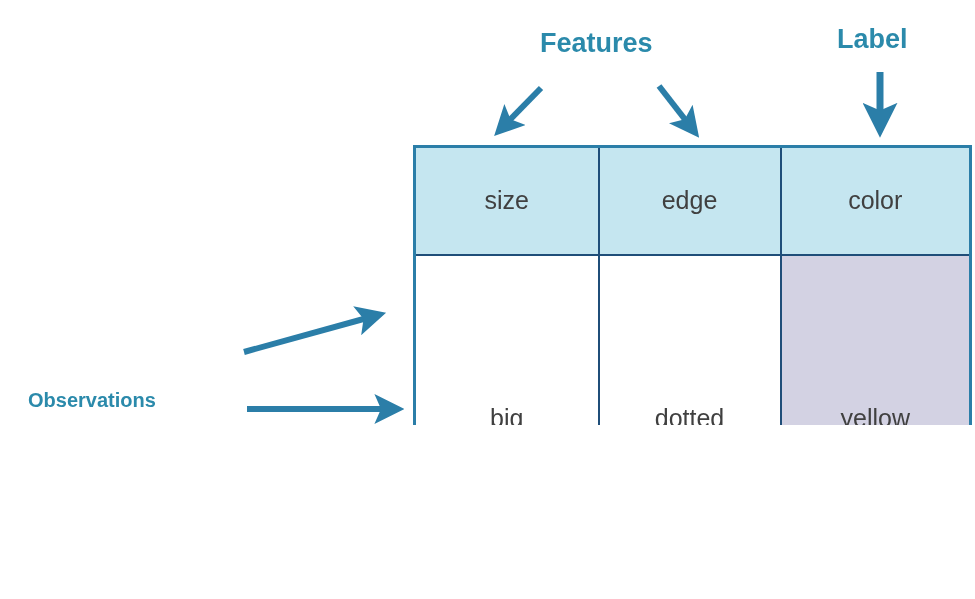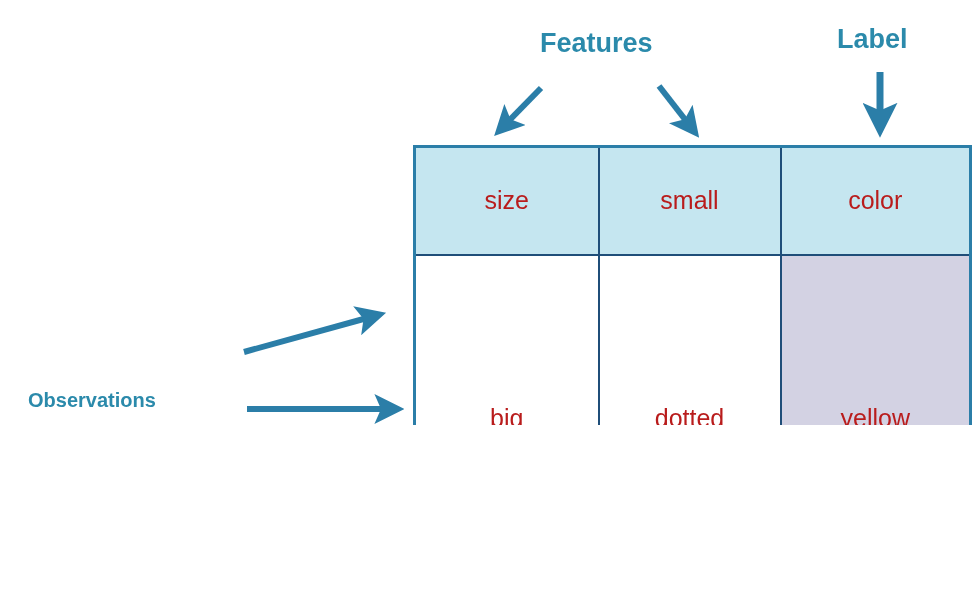--- a/index.html
+++ b/index.html
@@ -70,21 +70,21 @@
   #data-table col.c-edge   { width: 182px; }
   #data-table col.c-color  { width: 190px; }
 
   #data-table th,
   #data-table td {
     border: 2px solid #1f4e79;
     text-align: center;
     vertical-align: middle;
     font-family: "Liberation Sans", sans-serif;
     font-weight: normal;
-    color: #b91c1c;
+    color: #404040;
     font-size: 25px;
     padding: 0;
     box-sizing: border-box;
     margin-top: 44px;
   }
   #data-table thead th {
     height: 108px;
     background: #c5e6f0;
   }
   #data-table tbody td {
@@ -128,21 +128,21 @@
 
   <table id="data-table">
     <colgroup>
       <col class="c-size">
       <col class="c-edge">
       <col class="c-color">
     </colgroup>
     <thead>
       <tr>
         <th>size</th>
-        <th>small</th>
+        <th>edge</th>
         <th>color</th>
       </tr>
     </thead>
     <tbody>
       <tr>
         <td>big</td>
         <td>dotted</td>
         <td class="label-cell">yellow</td>
       </tr>
     </tbody>

